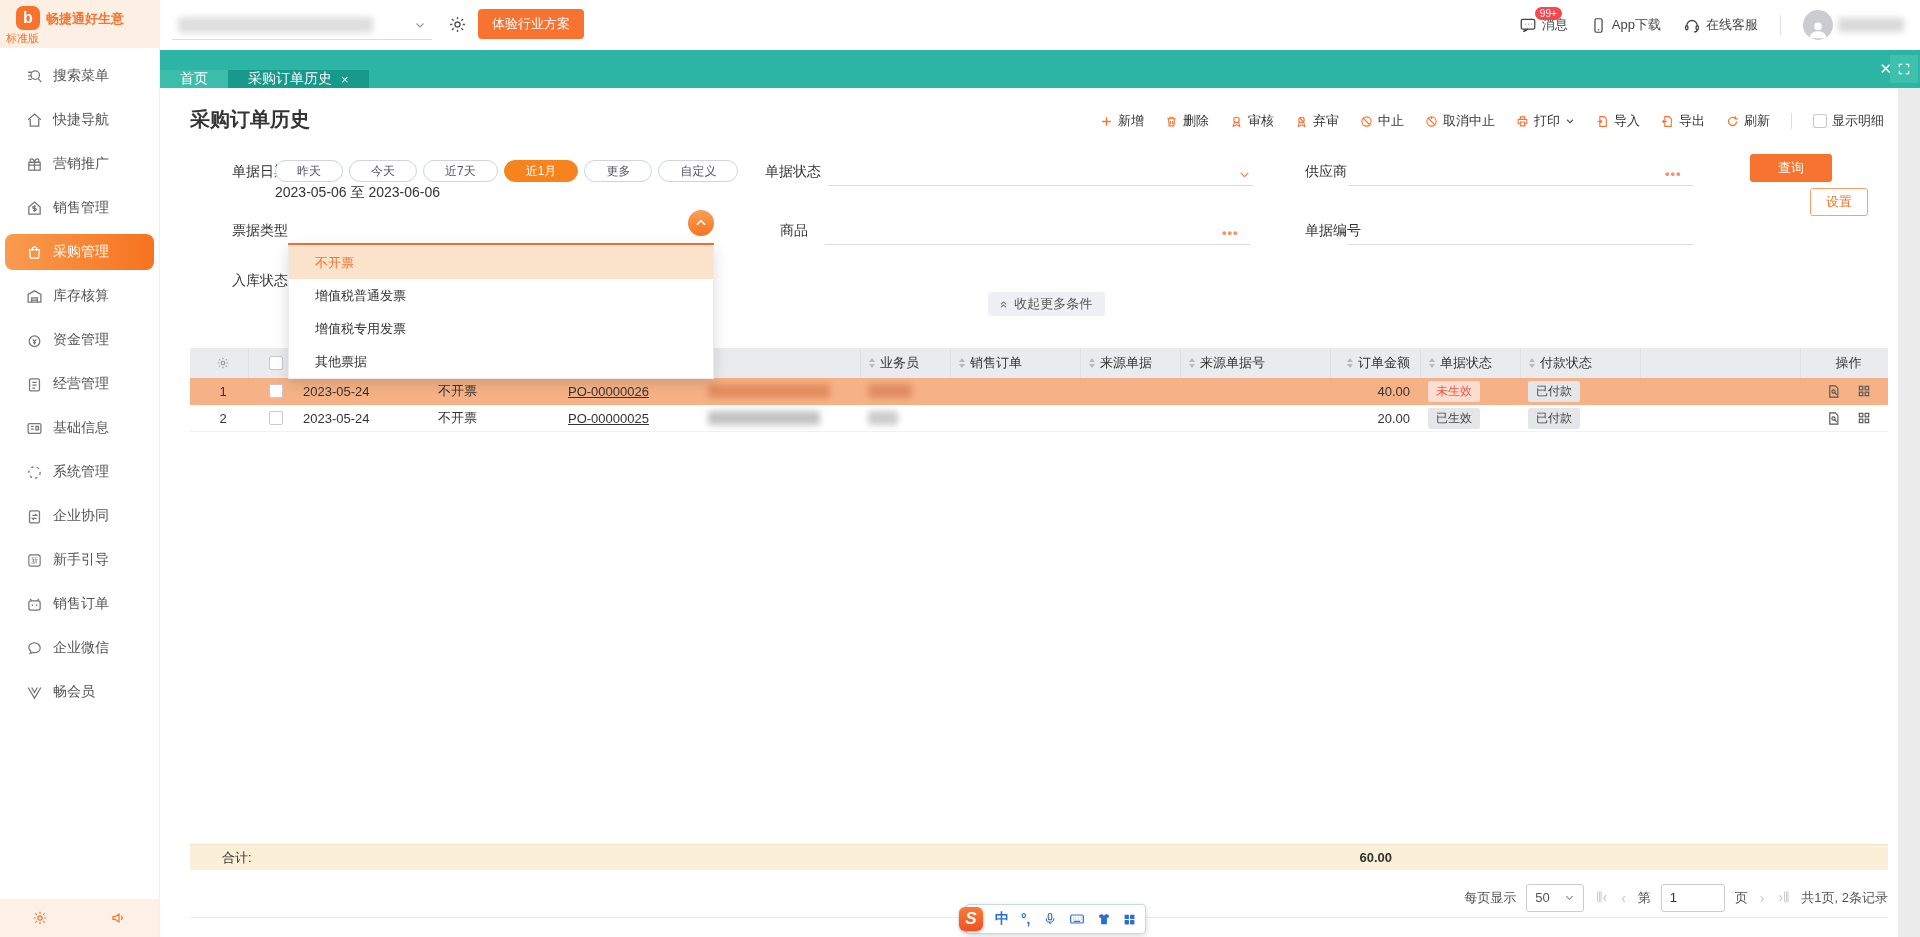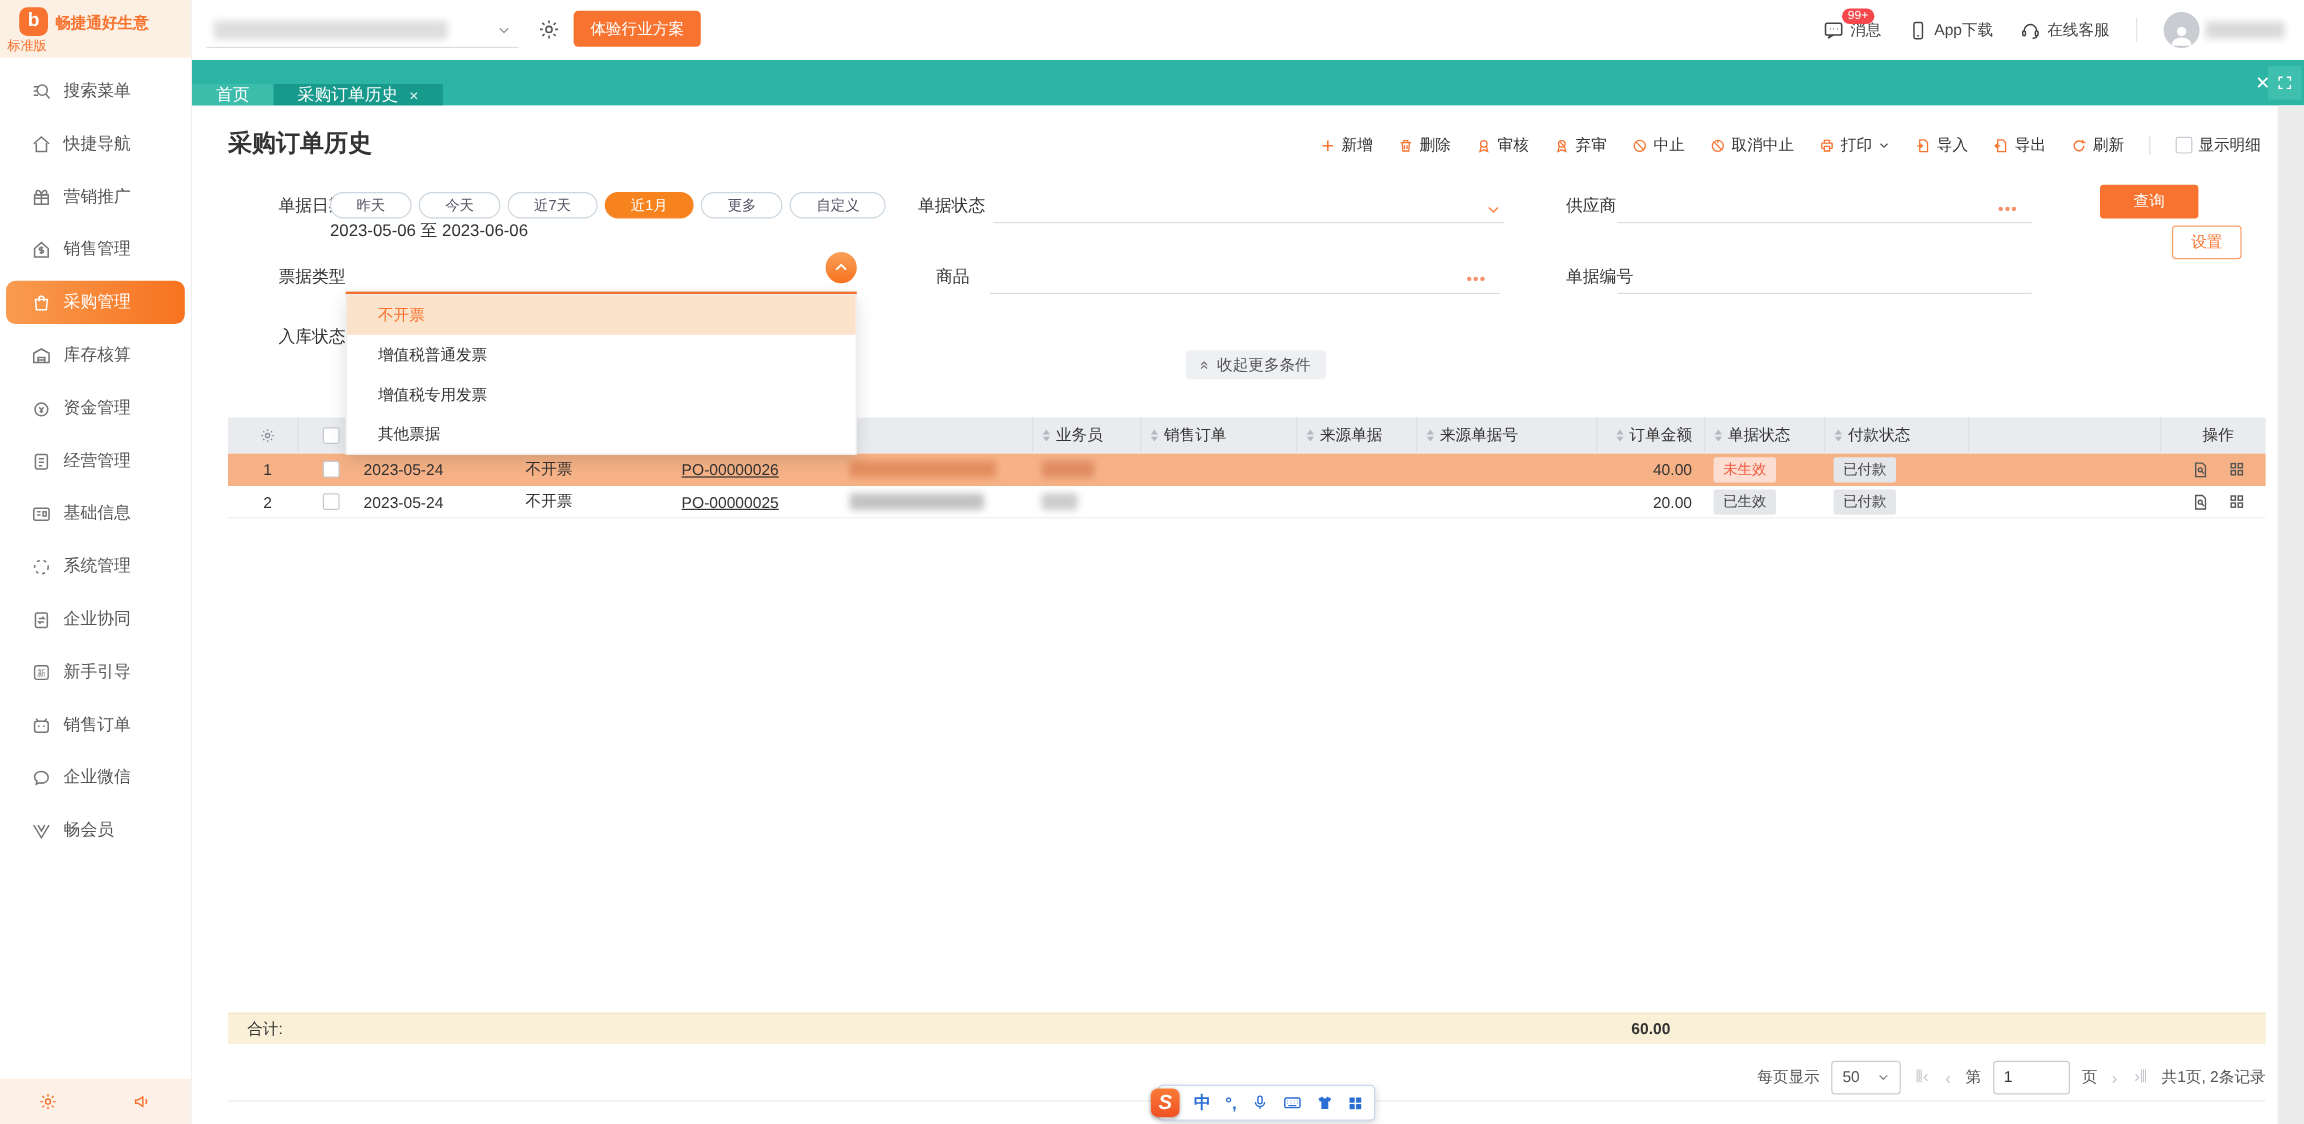--- a/index.html
+++ b/index.html
@@ -110,21 +110,21 @@
   .caret i{width:0;height:0;border-left:3.5px solid transparent;border-right:3.5px solid transparent;display:block}
   .caret .up{border-bottom:4px solid #b5bac1}
   .caret .dn{border-top:4px solid #b5bac1}
   .link{color:#333;text-decoration:underline}
   .tag{padding:2px 8px;border-radius:2px;background:#e4e6e9;color:#444;font-size:12px}
   .tag.warn{background:#fbddd2;color:#f2593d}
   .opsi{color:#555;cursor:pointer}
 
   .totals{position:absolute;left:30px;top:756px;width:1698px;height:26px;background:#faf0d8;
     border-top:1px solid #f0e4c4;display:flex;align-items:center;font-size:13px;color:#333}
-  .totals .tl{padding-left:16px;width:1112px}
+  .totals .tl{padding-left:32px;width:1112px}
   .totals .tv{width:90px;text-align:right;font-weight:bold}
 
   .pager{position:absolute;left:30px;top:790px;width:1698px;height:40px;border-bottom:1px solid #ebebeb;
     display:flex;align-items:center;justify-content:flex-end;gap:10px;color:#555;font-size:13px}
   .psel{width:58px;height:28px;border:1px solid #ccc;border-radius:3px;display:flex;align-items:center;
     justify-content:space-between;padding:0 8px;background:#fff;cursor:pointer}
   .pnav{color:#c0c4c8;font-size:14px;padding:0 2px}
   .pinput{width:64px;height:28px;border:1px solid #ccc;border-radius:3px;padding:0 8px;font-size:13px;color:#333}
 
   

